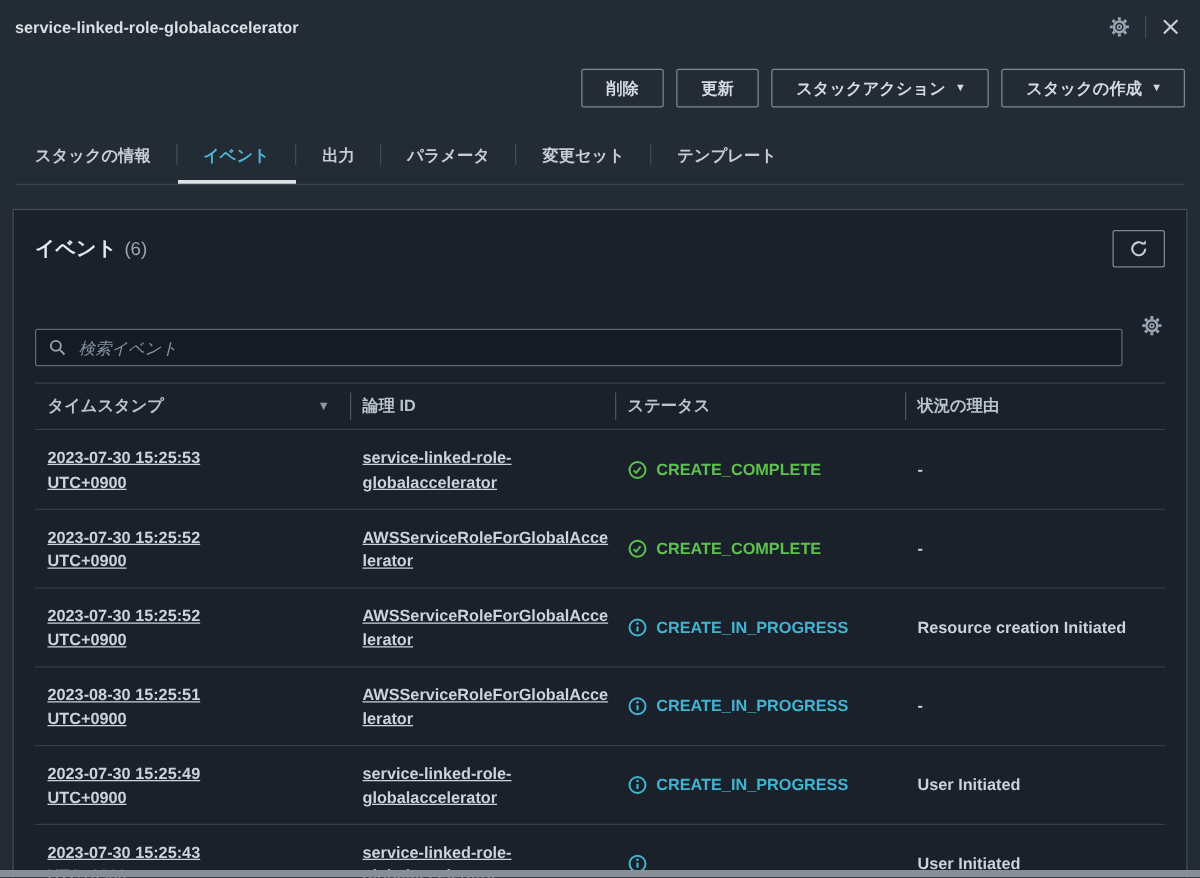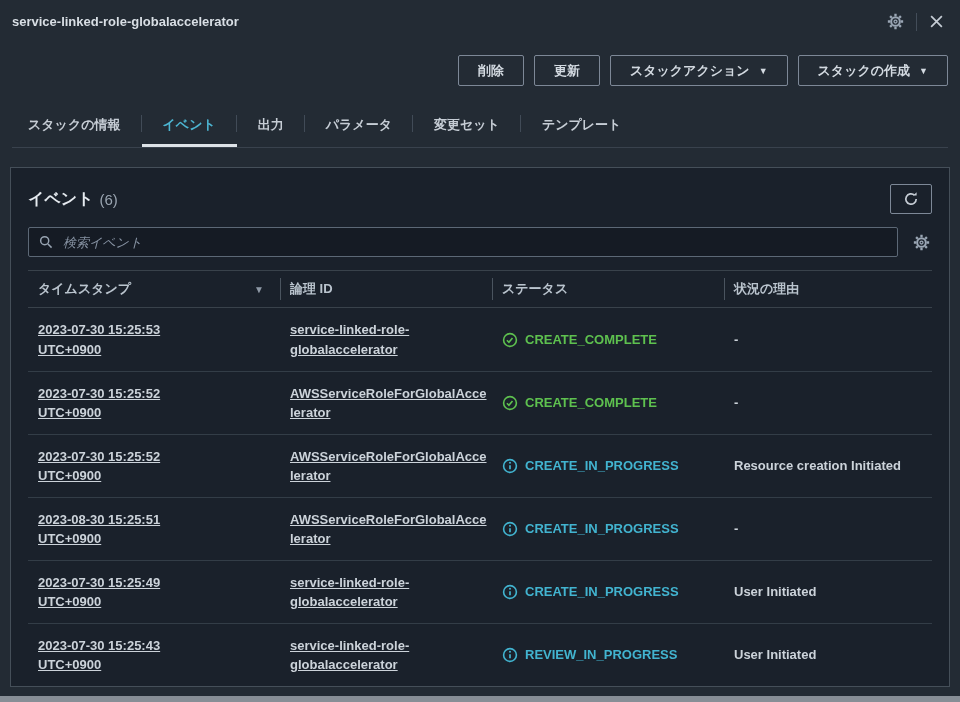--- a/index.html
+++ b/index.html
@@ -12,21 +12,21 @@
   }
   
   .titlebar { display:flex; align-items:center; padding:11px 14px 7px 12px; }
   .win-title { flex:1; font-size:13px; font-weight:bold; color:#d9dfe5; }
   .iconbtn { background:none; border:none; padding:2px; cursor:pointer; display:flex; align-items:center; }
   .tb-divider { width:1px; height:18px; background:#434d59; margin:0 10px; }
   
   .actions { display:flex; justify-content:flex-end; gap:10px; padding:16px 12px 0 12px; }
   .btn {
     background:transparent; border:1px solid #7d8897; border-radius:2px;
-    color:#d3dae1; font-weight:bold; font-size:13px; font-family:Liberation Serif, serif;
+    color:#d3dae1; font-weight:bold; font-size:13px; font-family:Liberation Mono, monospace;
     padding:6px 19px; height:31px; display:flex; align-items:center; gap:9px; cursor:pointer;
   }
   .btn .caret { font-size:9px; color:#d3dae1; }
   
   .tabs { display:flex; margin:24px 12px 0 12px; border-bottom:1px solid #39424d; }
   .tab {
     position:relative; font-size:13px; font-weight:bold; color:#c6cdd5;
     padding:6px 21px 13px 21px; cursor:pointer; white-space:nowrap;
   }
   .tab:first-child { padding-left:16px; }
@@ -42,21 +42,21 @@
   .panel-head { display:flex; align-items:center; margin-bottom:13px; }
   .panel-title { font-size:16px; font-weight:bold; color:#e6ebf0; }
   .panel-count { font-size:15px; color:#9aa5b1; margin-left:6px; }
   .refresh-btn {
     margin-left:auto; width:42px; height:30px; background:transparent;
     border:1px solid #7d8897; border-radius:2px; display:flex; align-items:center; justify-content:center; cursor:pointer;
   }
   .search-row { display:flex; align-items:center; gap:13px; margin-bottom:13px; }
   .search-box {
     flex:1; display:flex; align-items:center; gap:8px; height:30px;
-    background:#151b24; border:1px solid #5c6876; border-radius:2px; padding:0 10px;
+    background:#151b24; border:1px solid #5c6876; border-radius:2px; padding:0 10px;margin-top:36px;
   }
   .search-box input {
     flex:1; background:transparent; border:none; outline:none;
     color:#d3dae1; font-size:13px; font-style:italic; font-family:inherit;
   }
   .search-box input::placeholder { color:#8793a3; font-style:italic; }
   
   .thead {
     display:grid; grid-template-columns:252px 212px 232px 1fr;
     border-top:1px solid #39424b; border-bottom:1px solid #39424b;
@@ -268,20 +268,19 @@
         <div class="cell pre">service-linked-role-
 globalaccelerator</div>
         <div class="cell status">
           <span class="sicon info">
             <svg width="16" height="16" viewBox="0 0 16 16">
               <circle cx="8" cy="8" r="6.4" fill="none" stroke="currentColor" stroke-width="1.6"></circle>
               <path d="M8 7.2v4" stroke="currentColor" stroke-width="1.7"></path>
               <circle cx="8" cy="4.8" r="1" fill="currentColor"></circle>
             </svg>
           </span>
-          <span class="status-label info">REVIEW_IN_PROGRESS</span>
         </div>
         <div class="cell">User Initiated</div>
       </div>
     </div>
 </div>
 
 <div class="bottom-bar"></div>
 
 </body></html>

